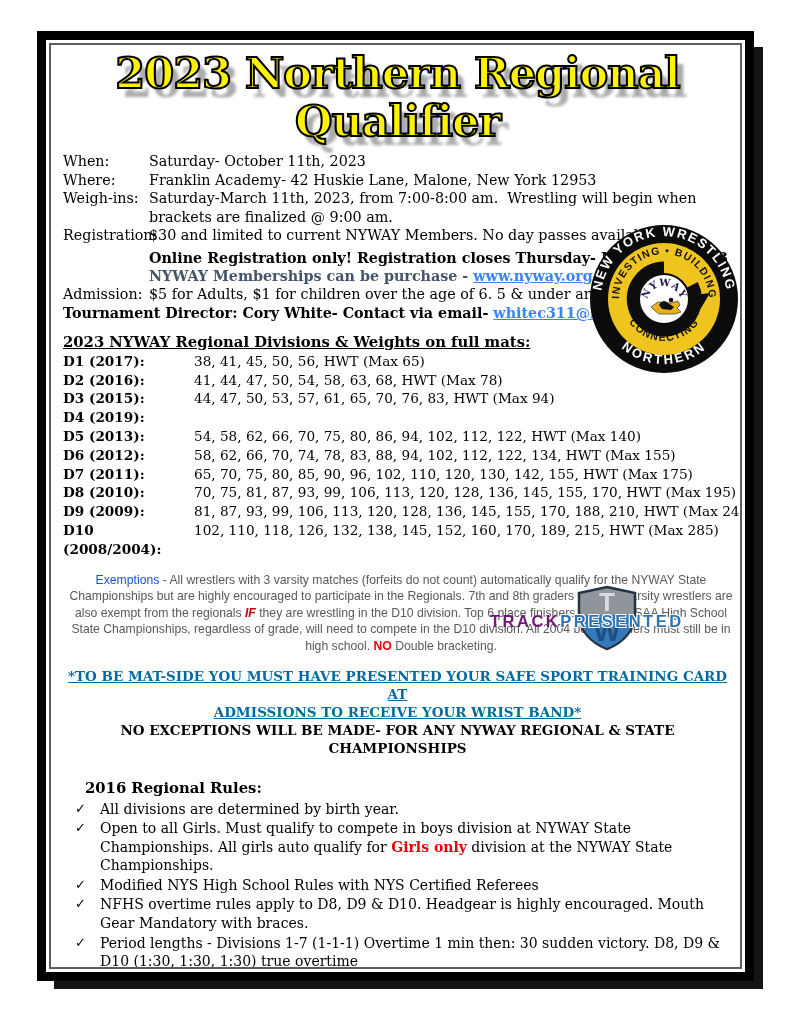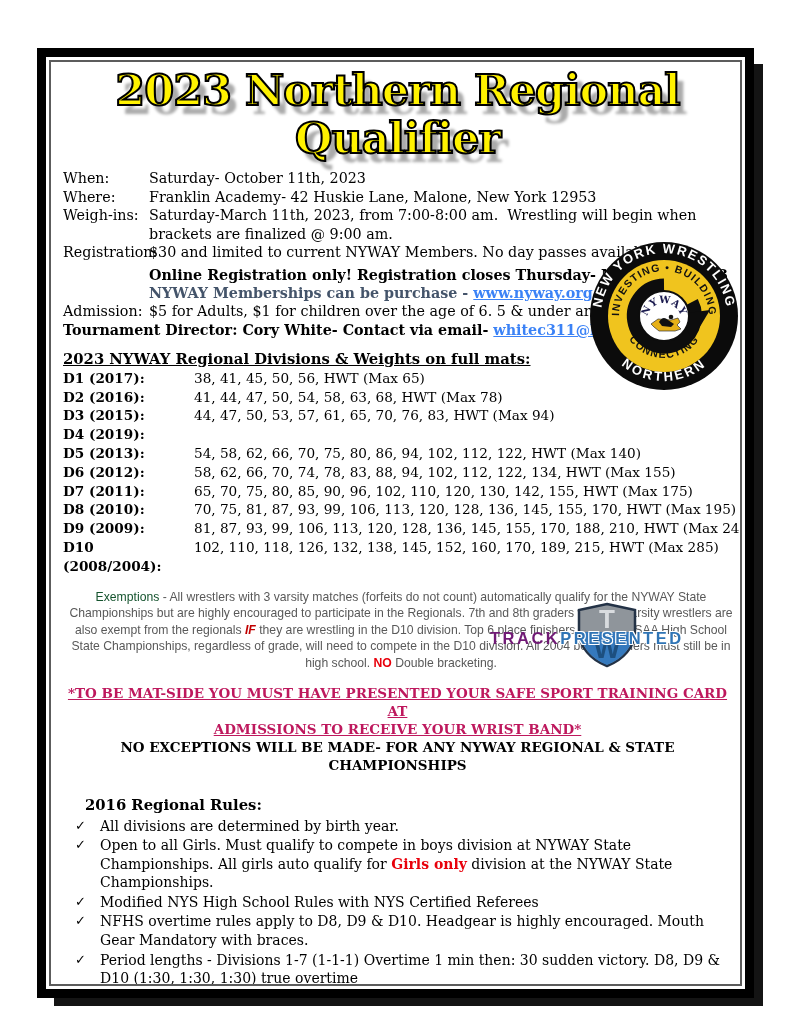--- a/index.html
+++ b/index.html
@@ -1,21 +1,21 @@
 <!DOCTYPE html>
 <html><head>
 <meta charset="utf-8">
 <style>
   html,body{margin:0;padding:0;}
   body{
     width:791px;height:1024px;background:#fff;position:relative;
     font-family:"DejaVu Serif",serif;color:#000;overflow:hidden;
   }
   .frame{
-    position:absolute;left:37px;top:48px;width:717px;height:950px;
+    position:absolute;left:37px;top:31px;width:717px;height:950px;
     box-sizing:border-box;border:9px solid #000;background:#fff;padding:3px;
     box-shadow:13px 12px 0 -4px #141414;
   }
   .frame-line{
     box-sizing:border-box;width:100%;height:100%;
     border:2px solid #5c5c5c;position:relative;overflow:hidden;
     padding:2px 8px 0 12px;
   }
   .title{
     text-align:center;font-size:43px;font-weight:bold;letter-spacing:-1px;
@@ -29,24 +29,24 @@
   .info-val{white-space:pre-wrap;}
   .director{font-weight:bold;font-size:14.3px;line-height:19px;}
   .div-head{font-weight:bold;text-decoration:underline;font-size:14.8px;margin-top:9px;line-height:20px;}
   .div-row{display:grid;grid-template-columns:131px 1fr;font-size:13.6px;line-height:18.8px;}
   .div-label{font-weight:bold;}
   .div-weights{white-space:nowrap;}
   .exemptions{
     margin:13px auto 0;width:676px;text-align:center;
     font-family:"Liberation Sans",sans-serif;font-size:12.2px;line-height:16.6px;color:#595959;
   }
-  .red2{color:#14532d;}
+  .red2{color:#1d4ed8;}
   .ifred{color:#C00000;font-weight:bold;font-style:italic;}
   .safe{margin-top:12px;text-align:center;font-weight:bold;font-size:13.5px;line-height:18px;}
-  .safe-red{color:#be185d;text-decoration:underline;}
+  .safe-red{color:#0369a1;text-decoration:underline;}
   .safe-black{color:#000;}
   .rules{margin-top:22px;}
   .rules-head{font-weight:bold;font-size:14.8px;margin-left:22px;margin-bottom:4px;}
   .rule{display:grid;grid-template-columns:25px 1fr;font-size:14px;line-height:18.6px;margin-left:12px;padding-right:4px;margin-bottom:1px;}
   .check{font-family:"DejaVu Sans",sans-serif;font-size:13px;}
   .b{font-weight:bold;}
   .red{color:#FF0000;}
   .rb{color:#E8000B;font-weight:bold;}
   .navy{color:#44546A;font-weight:bold;}
   .link{color:#3b82f6;text-decoration:underline;cursor:pointer;}

